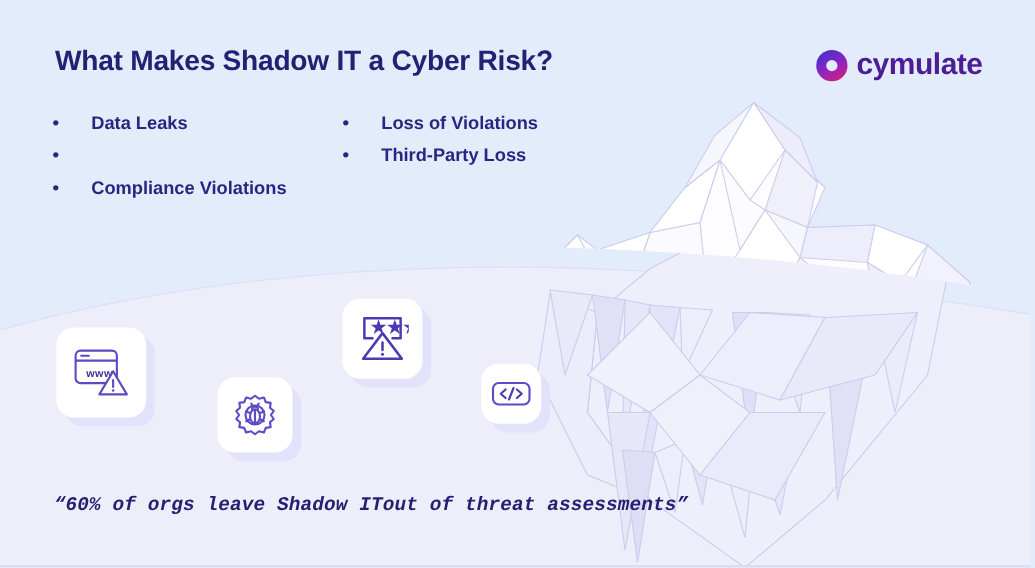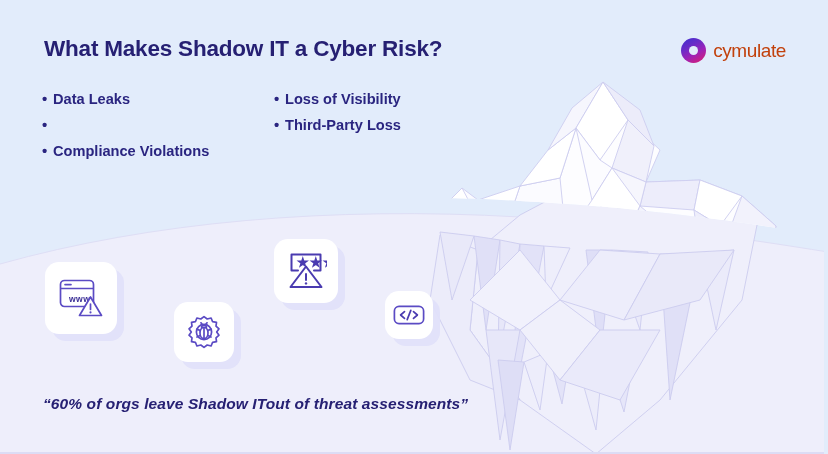--- a/index.html
+++ b/index.html
@@ -55,44 +55,44 @@
     display:flex;align-items:baseline;
     white-space:nowrap;
   }
   .bullet-dot{
     width:11px;
     flex:0 0 11px;
     color:#2a2580;
     font-size:15px;
     line-height:26px;
   }
-  .bullet-label{line-height:26px;}
+  .bullet-label{line-height:26px;margin-left:20px;}
 
   
   .logo{
     position:absolute;right:38px;top:38px;
     display:flex;align-items:center;gap:7px;
   }
   .logo-mark{
     width:25px;height:25px;flex:0 0 25px;
     border-radius:50%;
     background:linear-gradient(150deg,#3b2fd0 0%,#6b2bc7 35%,#9c22b8 60%,#e01f6a 100%);
     display:flex;align-items:center;justify-content:center;
   }
   .logo-mark::after{
     content:"";
     display:block;
     width:9px;height:9px;
     border-radius:50%;
     background:#e2ecfb;
   }
   .logo-text{
-    font-size:19px;
-    font-weight:normal;
-    color:#c2410c;
+    font-size:24px;
+    font-weight:bold;
+    color:#4c1d95;
     letter-spacing:-0.4px;
   }
 
   
   .card{
     position:absolute;
     background:#ffffff;
     border-radius:14px;
     box-shadow:7px 7px 0 0 rgba(224,224,250,0.95);
     display:flex;align-items:center;justify-content:center;
@@ -103,20 +103,21 @@
   .card-pass{left:274px;top:239px;width:64px;height:64px;}
   .card-code{left:385px;top:291px;width:48px;height:48px;}
 
   
   .quote{
     position:absolute;left:43px;top:395px;
     font-size:15.5px;font-weight:bold;font-style:italic;
     color:#262073;
     letter-spacing:0.1px;
     white-space:nowrap;
+    font-family:Liberation Mono, monospace;
   }
 </style>
 </head>
 <body>
 
 <div class="stage">
 
   <div class="bg-sky"></div>
 
   <svg class="bg-water" viewBox="0 0 828 454" preserveAspectRatio="none" aria-hidden="true">
@@ -211,21 +212,21 @@
     </div>
     <div class="bullet-row">
       <span class="bullet-dot">•</span>
       <span class="bullet-label">Compliance Violations</span>
     </div>
   </div>
 
   <div class="bullets col-right">
     <div class="bullet-row">
       <span class="bullet-dot">•</span>
-      <span class="bullet-label">Loss of Visibility</span>
+      <span class="bullet-label">Loss of Violations</span>
     </div>
     <div class="bullet-row">
       <span class="bullet-dot">•</span>
       <span class="bullet-label">Third-Party Loss</span>
     </div>
   </div>
 
   <div class="card card-www">
     <svg width="46" height="42" viewBox="0 0 46 42" aria-hidden="true">
       <rect x="2.5" y="3.5" width="33" height="26" rx="4" ry="4" fill="none" stroke="#5b4bc4" stroke-width="1.7"></rect>

